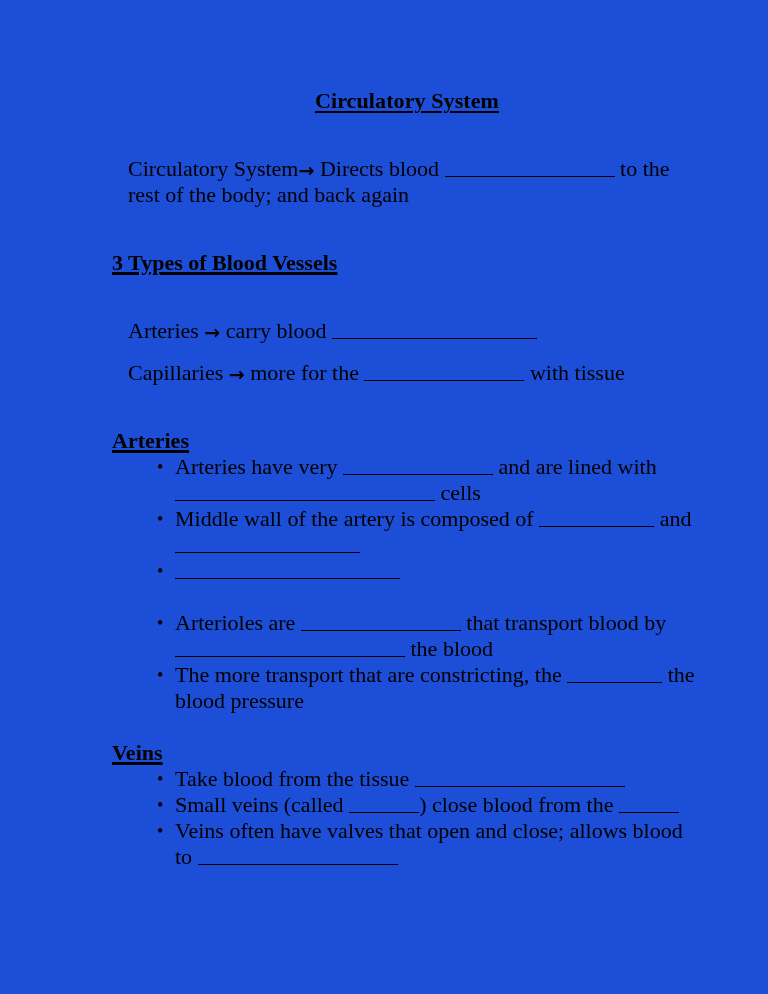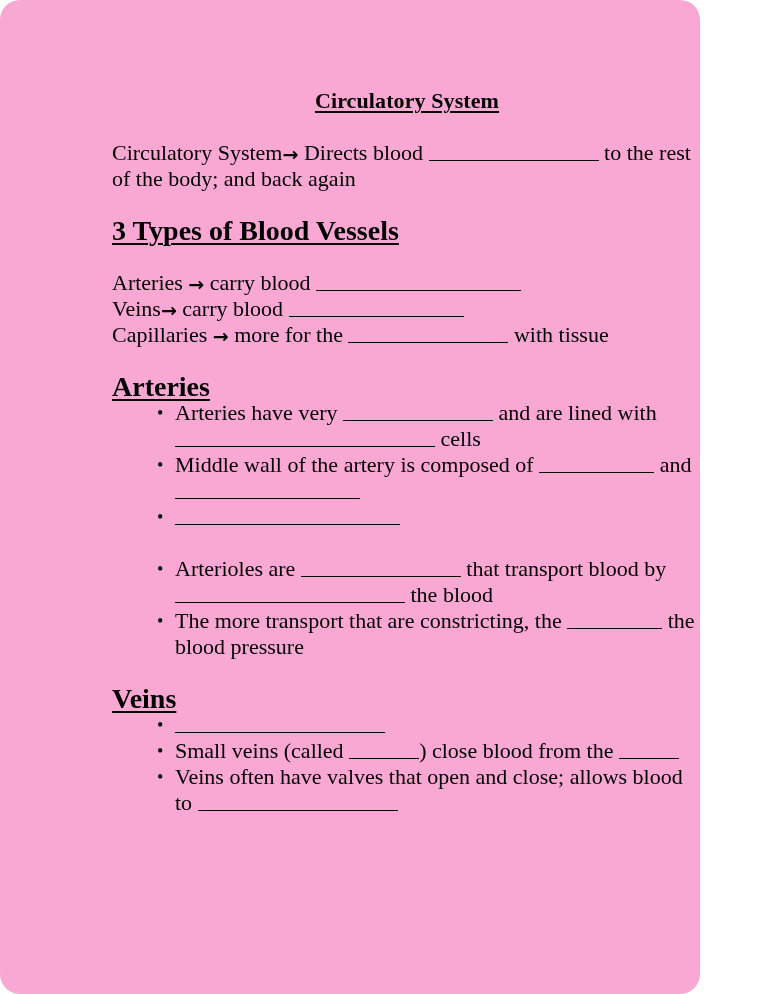--- a/index.html
+++ b/index.html
@@ -9,25 +9,24 @@
   }
   body {
     width: 768px;
     height: 994px;
     font-family: "Liberation Serif", "DejaVu Serif", serif;
     color: #000000;
     overflow: hidden;
   }
   .page {
     position: relative;
-    width: 700px;
+    width: 768px;
     height: 994px;
-    background: #f9a8d4;
+    background: #1d4ed8;
     box-sizing: border-box;
-    border-radius: 20px;
   }
   .content {
     position: absolute;
     left: 112px;
     top: 88px;
     width: 590px;
   }
   .doc-title {
     text-align: center;
     font-weight: bold;
@@ -40,28 +39,29 @@
     text-decoration: underline;
     text-underline-offset: 3px;
     text-decoration-thickness: 2px;
   }
   .spacer-line {
     height: 26px;
   }
   .para {
     font-size: 22px;
     line-height: 26px;
-    margin: 0;
+    margin: 16px;
     text-align: left;
   }
   .section-head {
-    font-size: 28px;
+    font-size: 22px;
     line-height: 26px;
     font-weight: bold;
     margin: 0;
+    text-decoration: underline;
   }
   .section-head span.ul {
     text-decoration: underline;
     text-underline-offset: 3px;
     text-decoration-thickness: 2px;
   }
   ul.bullets {
     margin: 0;
     padding: 0 0 0 46px;
     list-style: none;
@@ -128,21 +128,20 @@
     <p class="para"><span>Circulatory System</span><span class="arrow">→</span><span> Directs blood </span><span class="blank b-170"></span><span> to the rest of the body; and back again</span></p>
 
     <div class="spacer-line"></div>
 
     <p class="section-head"><span class="ul">3 Types of Blood Vessels</span></p>
 
     <div class="spacer-line"></div>
 
     <p class="para"><span>Arteries </span><span class="arrow">→</span><span> carry blood </span><span class="blank b-205"></span></p>
 
-    <p class="para"><span>Veins</span><span class="arrow">→</span><span> carry blood </span><span class="blank b-175"></span></p>
 
     <p class="para"><span>Capillaries </span><span class="arrow">→</span><span> more for the </span><span class="blank b-160"></span><span> with tissue</span></p>
 
     <div class="spacer-line"></div>
 
     <p class="section-head"><span class="ul">Arteries</span></p>
 
     <ul class="bullets">
       <li><span class="bul">•</span><span>Arteries have very </span><span class="blank b-150"></span><span> and are lined with </span><span class="blank b-260"></span><span> cells</span></li>
 
@@ -155,21 +154,21 @@
       <li><span class="bul">•</span><span>Arterioles are </span><span class="blank b-160"></span><span> that transport blood by </span><span class="blank b-230"></span><span> the blood</span></li>
 
       <li><span class="bul">•</span><span>The more transport that are constricting, the </span><span class="blank b-95"></span><span> the blood pressure</span></li>
     </ul>
 
     <div class="spacer-line"></div>
 
     <p class="section-head"><span class="ul">Veins</span></p>
 
     <ul class="bullets">
-      <li><span class="bul">•</span><span class="blank b-210"></span></li>
+      <li><span class="bul">•</span><span>Take blood from the tissue </span><span class="blank b-210"></span></li>
 
       <li class="nowrapline"><span class="bul">•</span><span>Small veins (called </span><span class="blank b-70"></span><span>) close blood from the </span><span class="blank b-60"></span></li>
 
       <li><span class="bul">•</span><span>Veins often have valves that open and close; allows blood to </span><span class="blank b-200"></span></li>
     </ul>
 
   </div>
 </div>
 
 </body></html>

